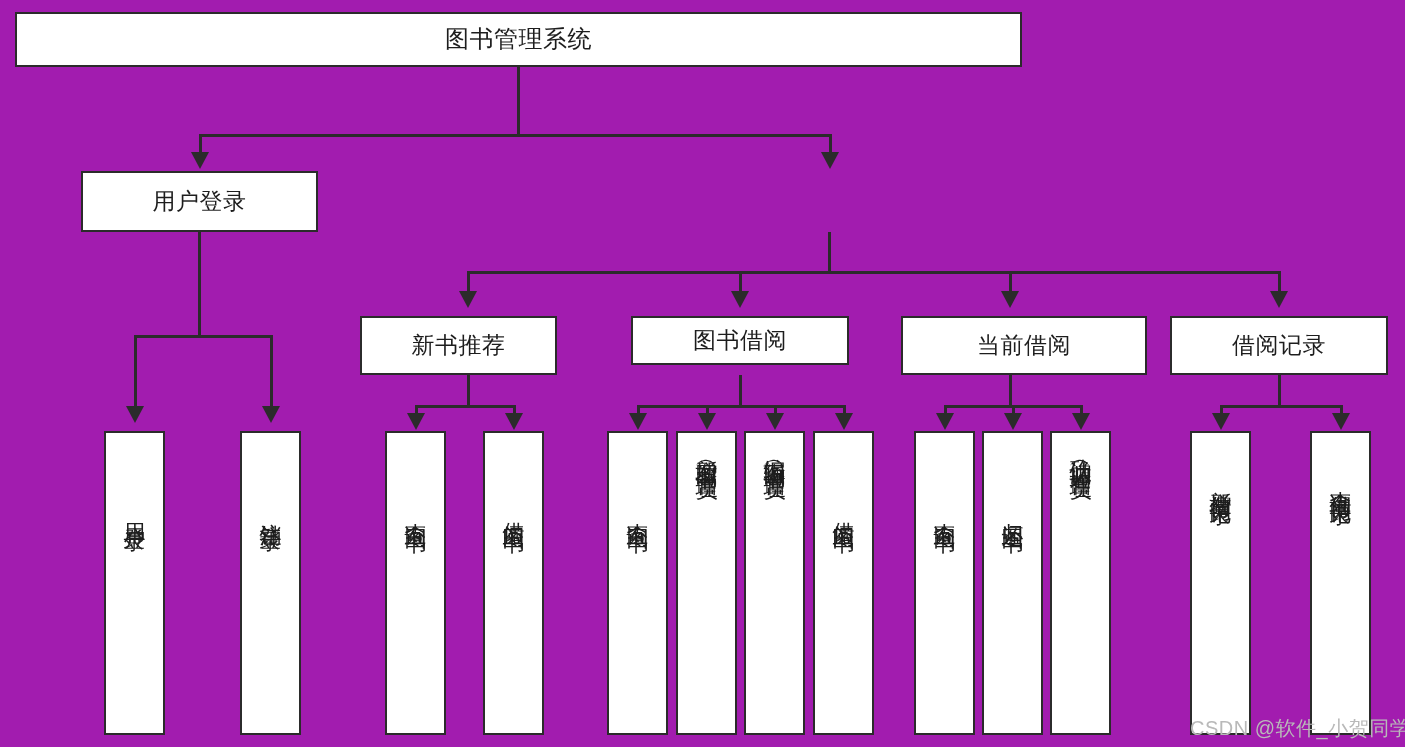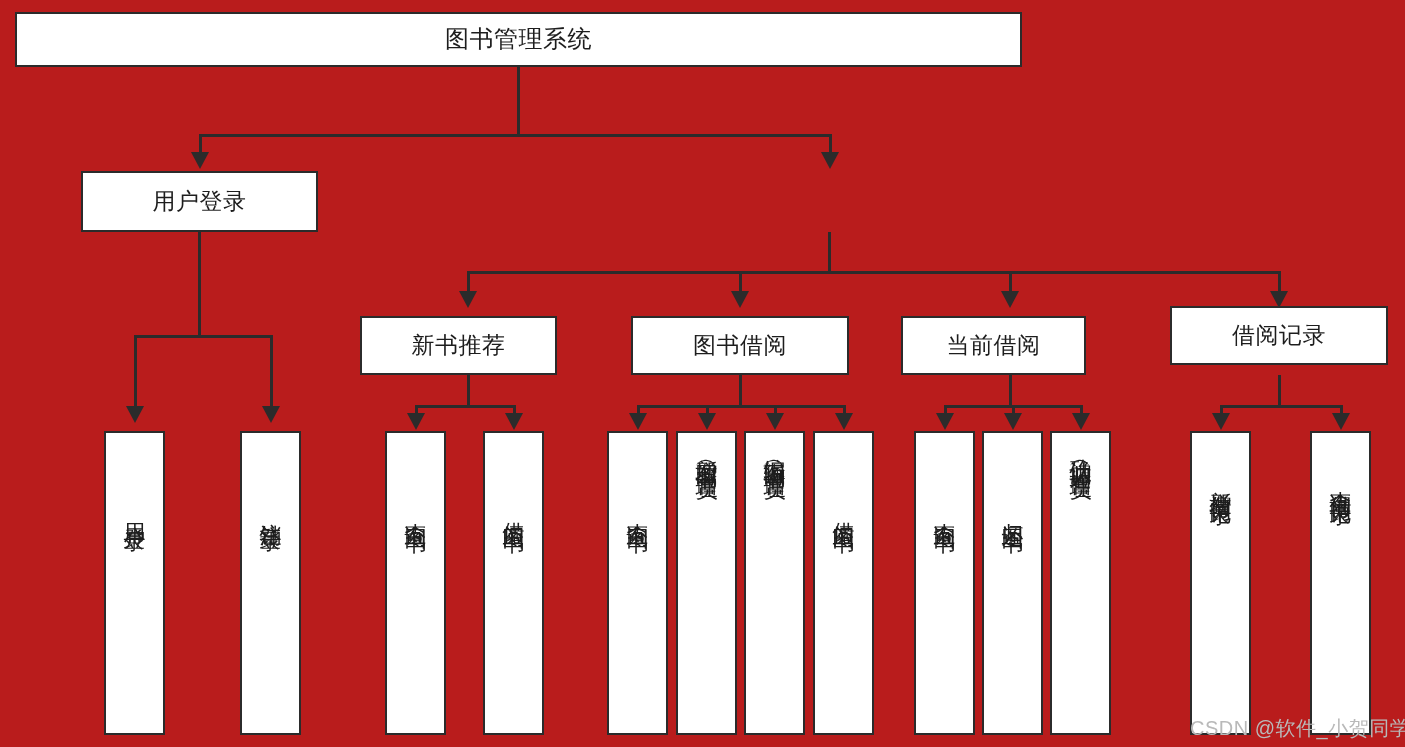--- a/index.html
+++ b/index.html
@@ -8,21 +8,21 @@
     padding: 0;
     background: #ffffff;
   }
   body {
     font-family: "Liberation Sans", "DejaVu Sans", sans-serif;
   }
   #canvas {
     position: relative;
     width: 1405px;
     height: 747px;
-    background: #b91c1c;
+    background: #a21caf;
     overflow: hidden;
     text-decoration: underline;
   }
   .node {
     position: absolute;
     box-sizing: border-box;
     border: 2px solid #2b2b2b;
     background: #ffffff;
     display: flex;
     align-items: center;
@@ -115,27 +115,27 @@
   <div class="edge v" style="left:739px; top:271px; height:22px;"></div>
   <div class="arrow" style="left:731px; top:291px;"></div>
   <div class="edge v" style="left:1009px; top:271px; height:22px;"></div>
   <div class="arrow" style="left:1001px; top:291px;"></div>
   <div class="edge v" style="left:1278px; top:271px; height:22px;"></div>
   <div class="arrow" style="left:1270px; top:291px;"></div>
 
   <div class="node h-node" style="left:360px; top:316px; width:197px; height:59px;">
     <span>新书推荐</span>
   </div>
-  <div class="node h-node" style="left:631px; top:316px; width:218px; height:59px;">
+  <div class="node h-node" style="left:631px; top:316px; width:218px; height:49px;">
     <span>图书借阅</span>
   </div>
-  <div class="node h-node" style="left:901px; top:316px; width:185px; height:59px;">
+  <div class="node h-node" style="left:901px; top:316px; width:246px; height:59px;">
     <span>当前借阅</span>
   </div>
-  <div class="node h-node" style="left:1170px; top:306px; width:218px; height:59px;">
+  <div class="node h-node" style="left:1170px; top:316px; width:218px; height:59px;">
     <span>借阅记录</span>
   </div>
 
   <div class="edge v" style="left:467px; top:375px; height:30px;"></div>
   <div class="edge h" style="left:415px; top:405px; width:101px;"></div>
   <div class="edge v" style="left:415px; top:405px; height:10px;"></div>
   <div class="arrow" style="left:407px; top:413px;"></div>
   <div class="edge v" style="left:513px; top:405px; height:10px;"></div>
   <div class="arrow" style="left:505px; top:413px;"></div>
 

